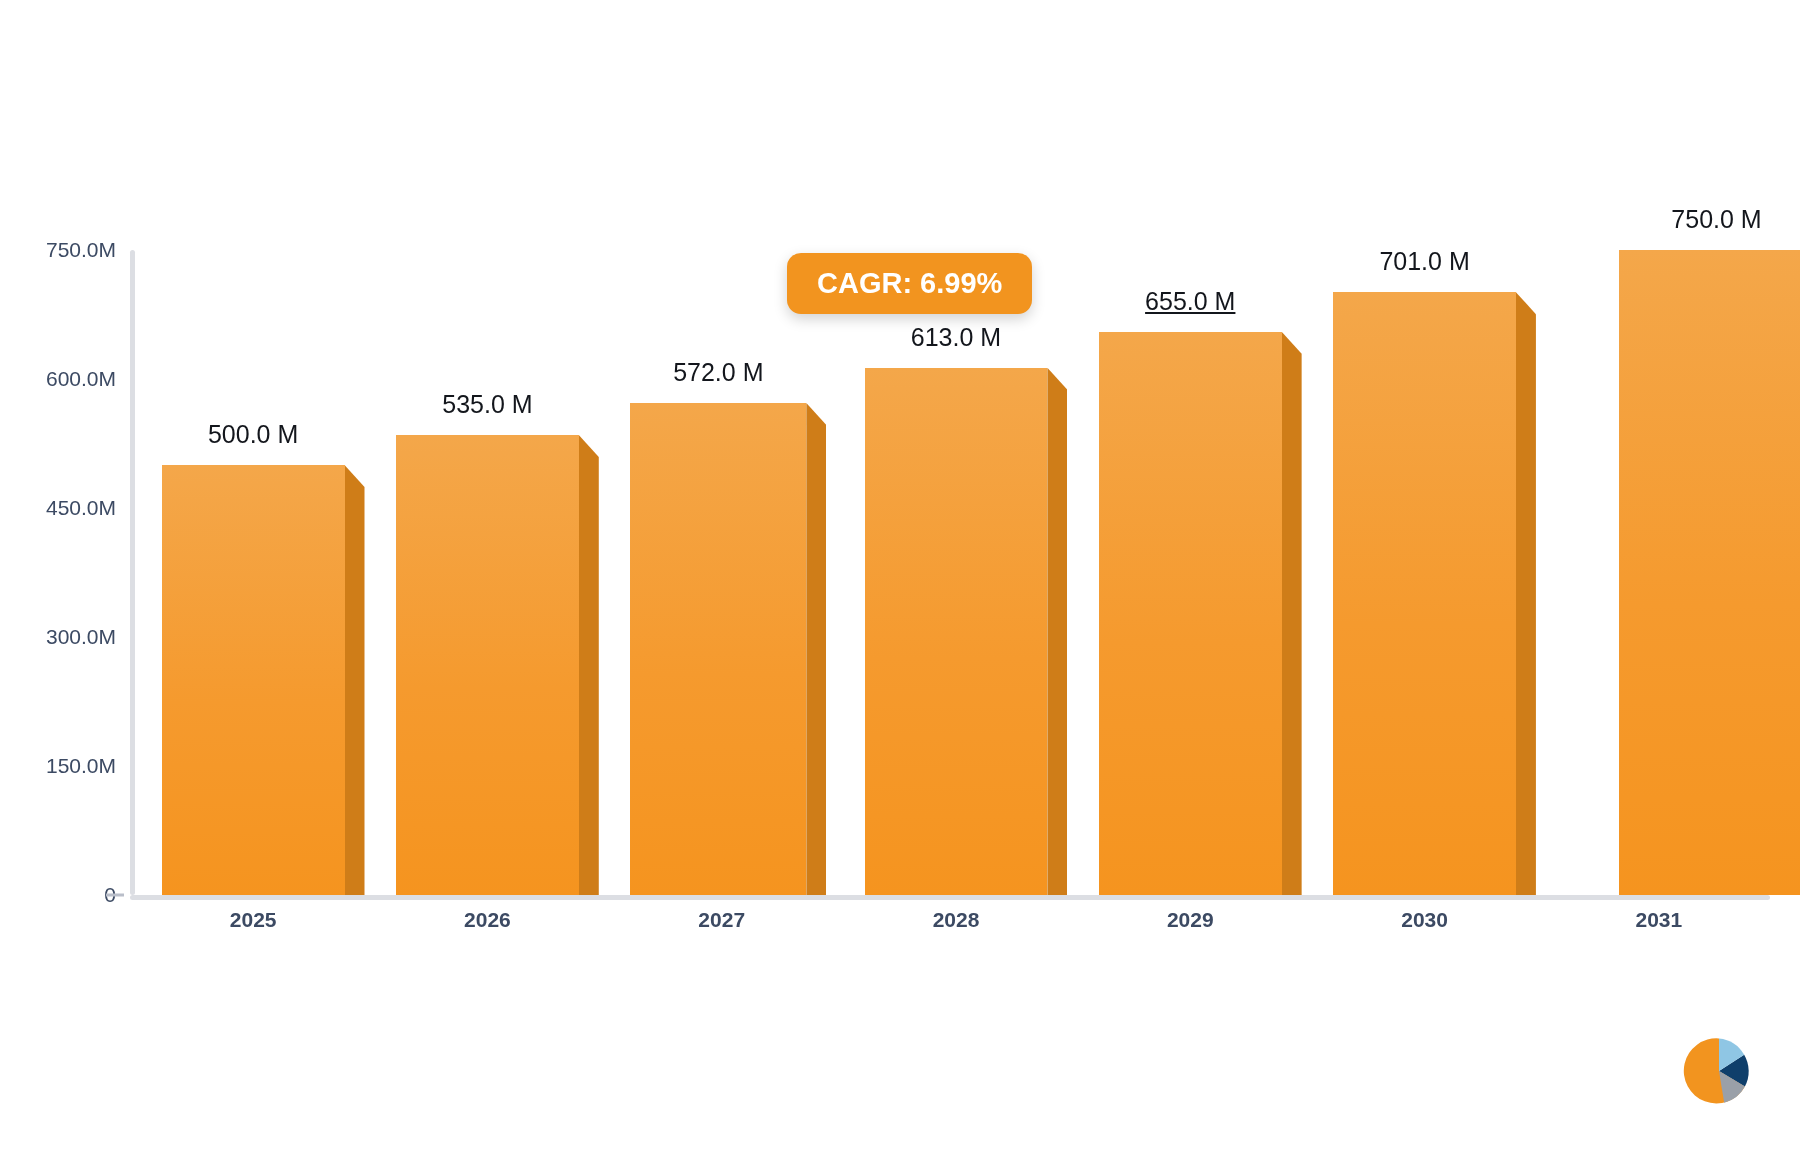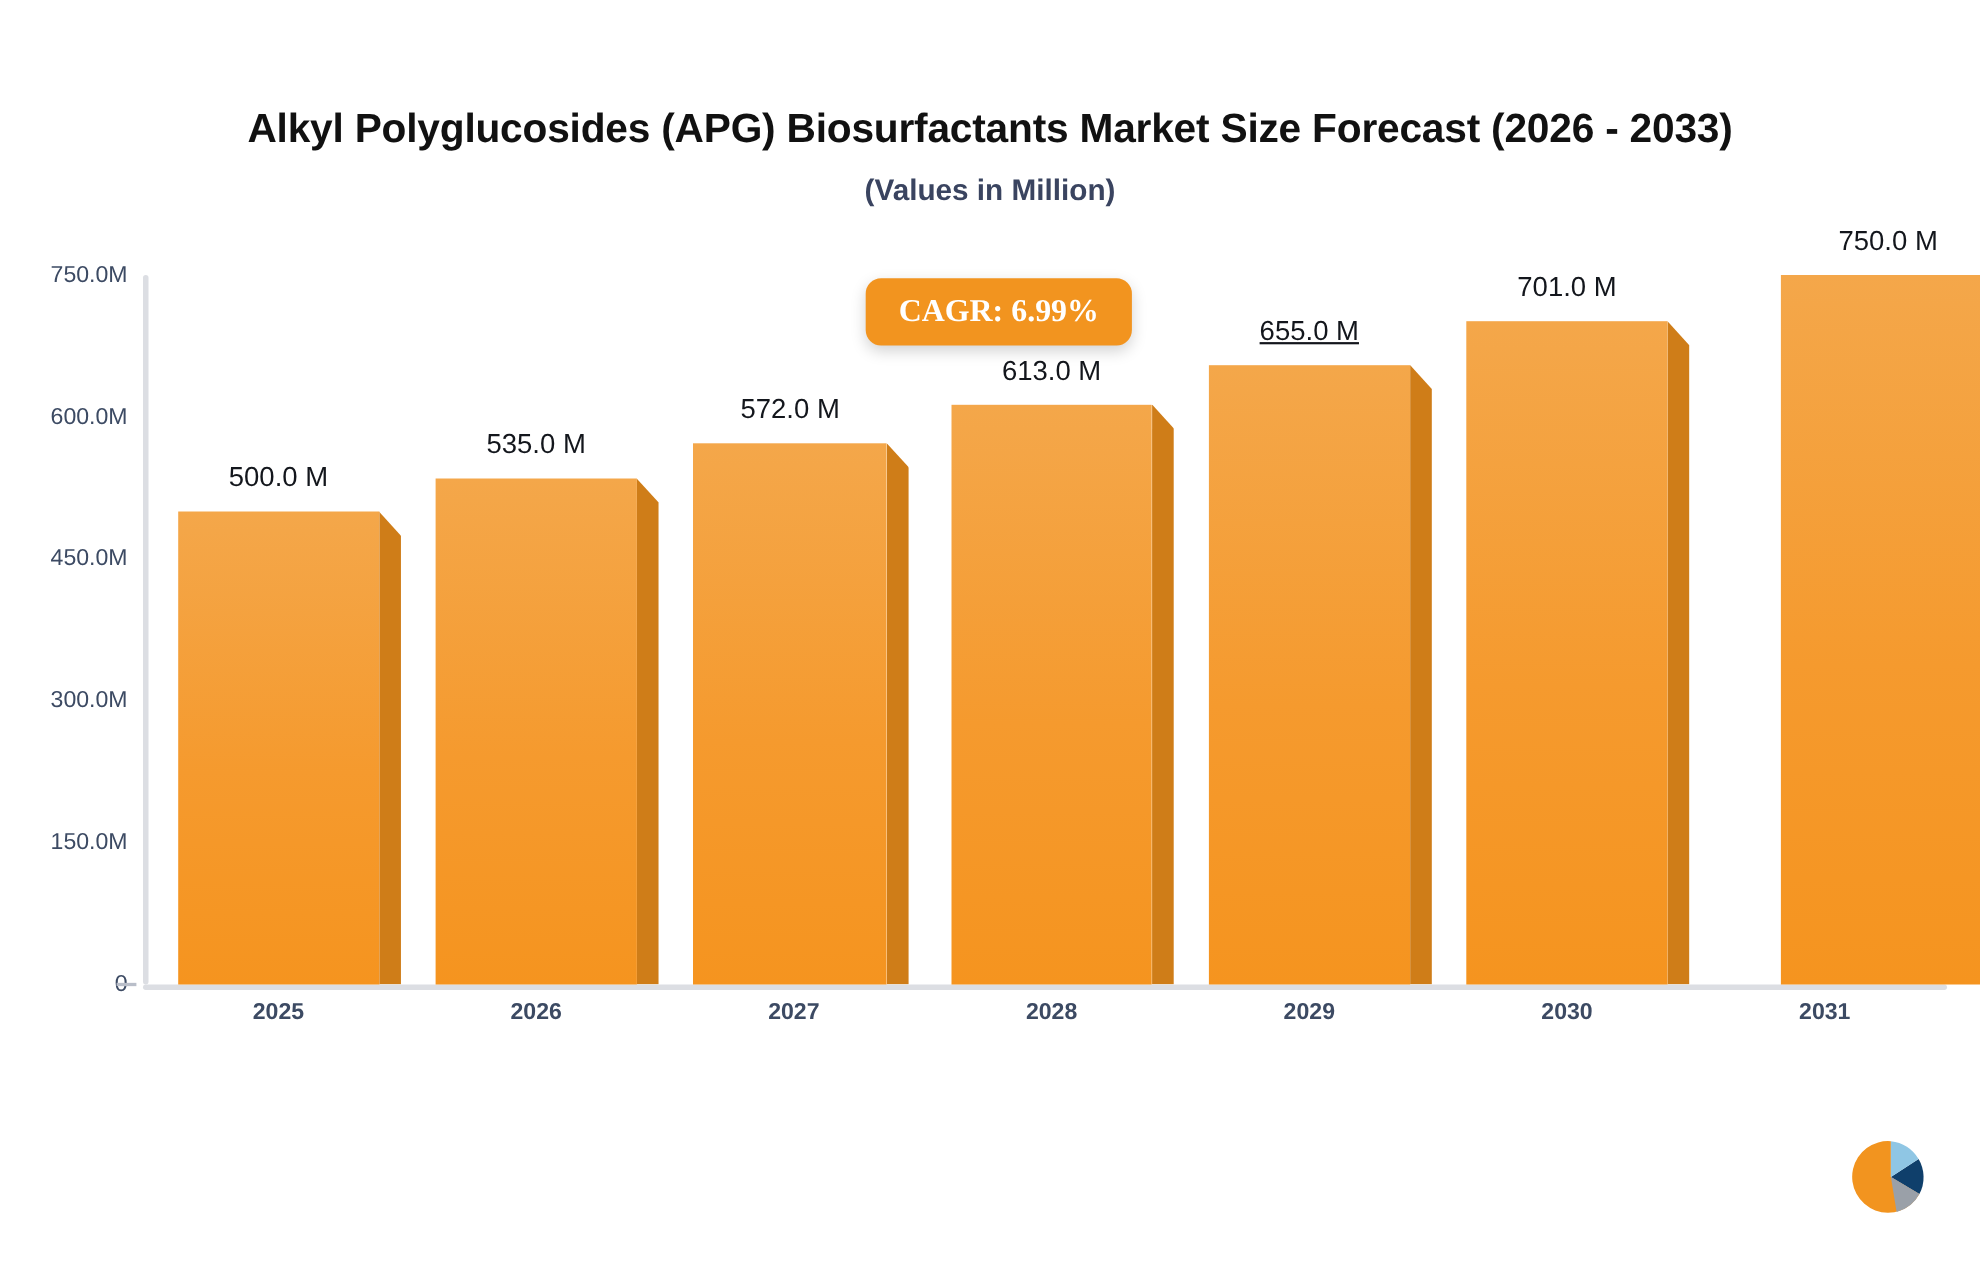--- a/index.html
+++ b/index.html
@@ -168,21 +168,20 @@
     left: 787px;
     top: 253px;
     padding: 14px 30px;
     background: #f2941f;
     color: #ffffff;
     font-size: 29px;
     font-weight: bold;
     border-radius: 14px;
     box-shadow: 0 5px 14px rgba(0,0,0,0.18);
     white-space: nowrap;
-    font-family: Liberation Serif, serif;
   }
 
   
   .logo {
     position: absolute;
     right: 44px;
     bottom: 44px;
     display: flex;
     align-items: center;
     gap: 2px;
@@ -195,24 +194,20 @@
     letter-spacing: -1px;
     line-height: 1;
     margin-left: -10px;
   }
 </style>
 </head>
 <body>
 
 <div id="chart-root">
 
-  <div class="title-block">
-    <div class="chart-title">Alkyl Polyglucosides (APG) Biosurfactants Market Size Forecast (2026 - 2033)</div>
-    <div class="chart-subtitle">(Values in Million)</div>
-  </div>
 
   <div class="y-labels">
       <div class="y-tick" style="top: 645px;">0</div>
       <div class="y-tick-dash" style="top: 645px;"></div>
       <div class="y-tick" style="top: 516px;">150.0M</div>
       <div class="y-tick" style="top: 387px;">300.0M</div>
       <div class="y-tick" style="top: 258px;">450.0M</div>
       <div class="y-tick" style="top: 129px;">600.0M</div>
       <div class="y-tick" style="top: 0px;">750.0M</div>
     </div>

